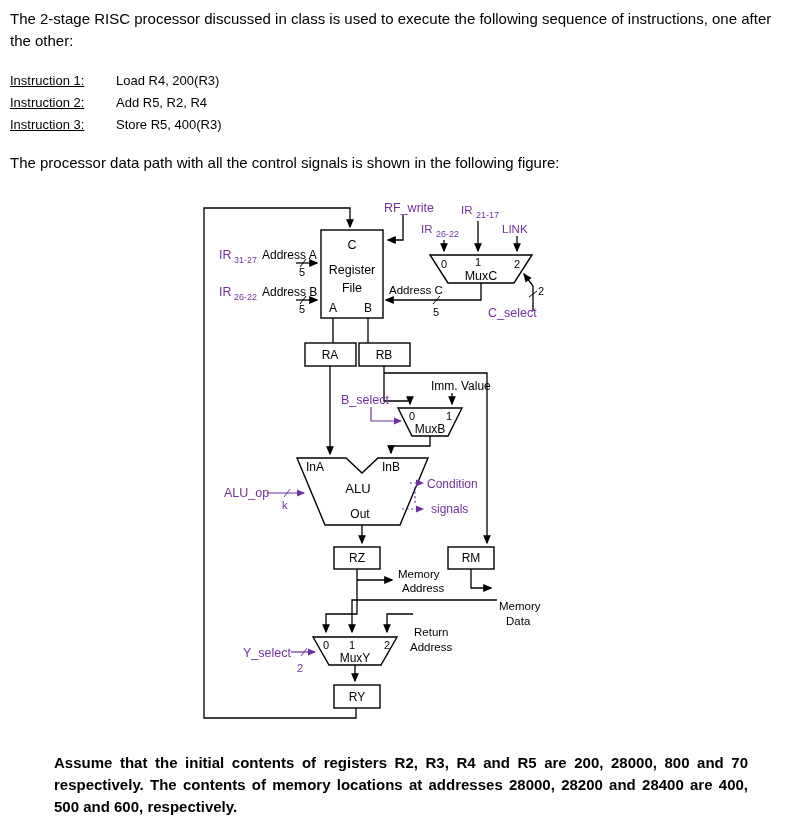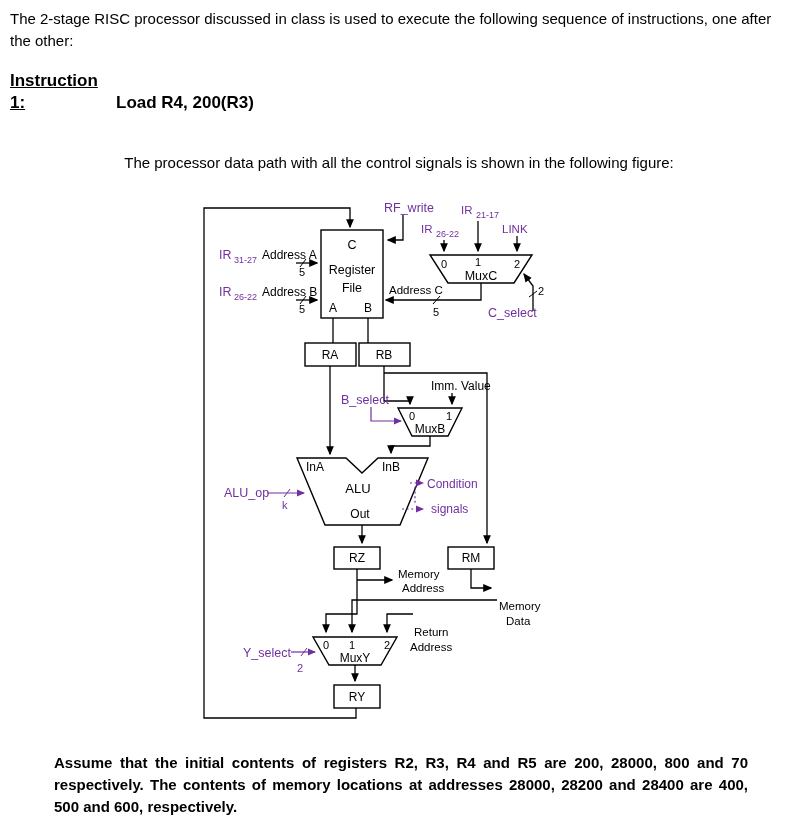--- a/index.html
+++ b/index.html
@@ -3,23 +3,23 @@
 <meta charset="utf-8">
 <style>
   html,body{margin:0;padding:0;}
   body{
     width:794px;height:829px;position:relative;background:#ffffff;
     font-family:"Liberation Sans", sans-serif;color:#000;overflow:hidden;
   }
   .para{position:absolute;font-size:15px;line-height:22px;}
   #intro{left:10px;top:8px;width:778px;}
   #instructions{left:10px;top:70px;width:600px;}
-  .instr-row{height:22px;font-size:17px;font-weight:bold;}
+  .instr-row{height:22px;font-size:13px;}
   .instr-label{display:inline-block;width:106px;text-decoration:underline;}
-  #figure-intro{left:10px;top:152px;width:778px;text-align:center;}
+  #figure-intro{left:10px;top:152px;width:778px;}
   #closing{left:54px;top:752px;width:694px;text-align:justify;font-weight:bold;}
   svg{position:absolute;left:0;top:0;}
   svg text{font-family:"Liberation Sans", sans-serif;fill:#000;}
   .t9{font-size:9px}.t11{font-size:11px}.t115{font-size:11.5px}
   .t12{font-size:12px}.t125{font-size:12.5px}.t13{font-size:13px}
   .mid{text-anchor:middle}
   .ctl{fill:#7030A0}
   .bus{fill:none;stroke:#000;stroke-width:1.3}
   .ctlline{fill:none;stroke:#7030A0;stroke-width:1.2}
   .cond{fill:none;stroke:#7030A0;stroke-width:1.2;stroke-dasharray:2 2.6}
@@ -27,20 +27,22 @@
   .tick{stroke:#000;stroke-width:1}
   .tickp{stroke:#7030A0;stroke-width:1}
 </style>
 </head>
 <body>
 
 <div class="para" id="intro">The 2-stage RISC processor discussed in class is used to execute the following sequence of instructions, one after the other:</div>
 
 <div id="instructions" class="para">
   <div class="instr-row"><span class="instr-label">Instruction 1:</span><span>Load R4, 200(R3)</span></div>
+  <div class="instr-row"><span class="instr-label">Instruction 2:</span><span>Add R5, R2, R4</span></div>
+  <div class="instr-row"><span class="instr-label">Instruction 3:</span><span>Store R5, 400(R3)</span></div>
 </div>
 
 <div class="para" id="figure-intro">The processor data path with all the control signals is shown in the following figure:</div>
 
 <svg width="794" height="829" viewBox="0 0 794 829">
   <defs>
     <marker id="ab" markerWidth="7" markerHeight="7" refX="6" refY="3" orient="auto">
         <path d="M0,0 L7,3 L0,6 Z" fill="#000"></path>
       </marker>
     <marker id="ap" markerWidth="7" markerHeight="7" refX="6" refY="3" orient="auto">

